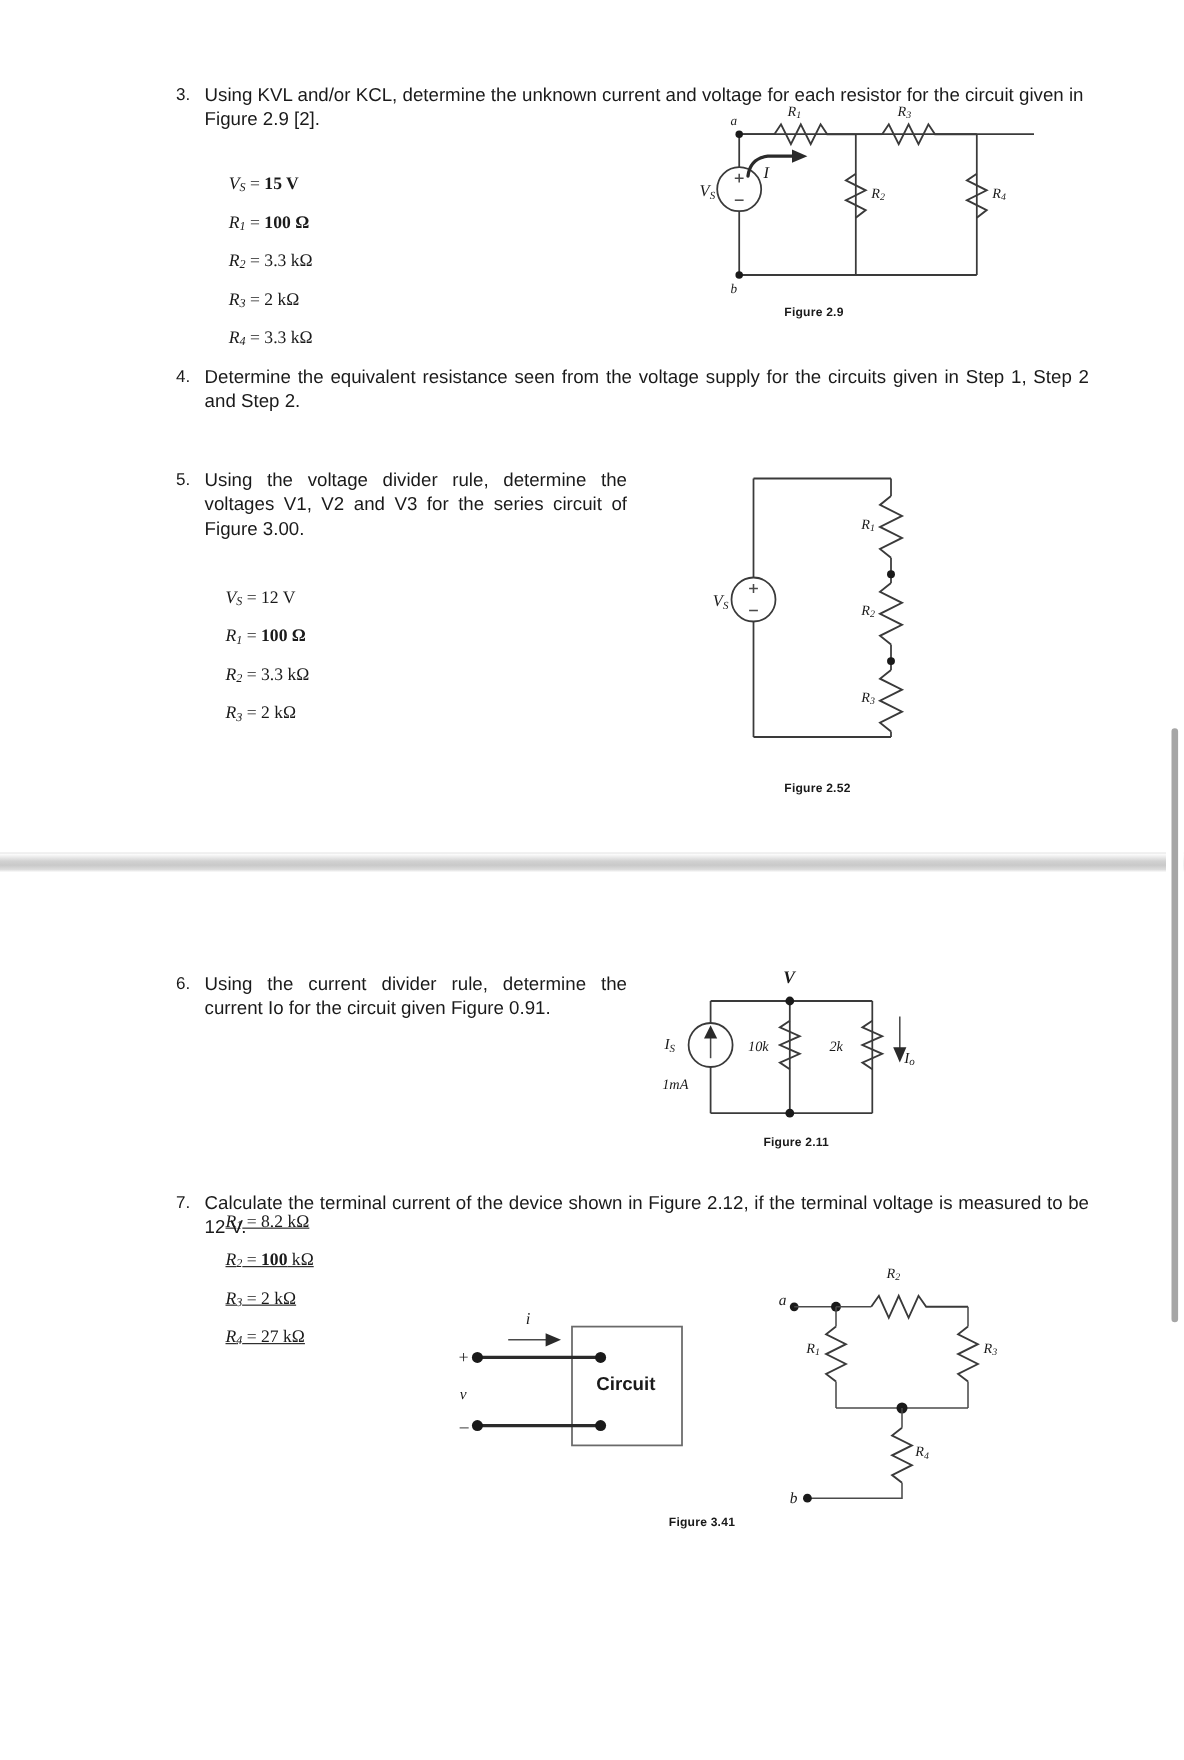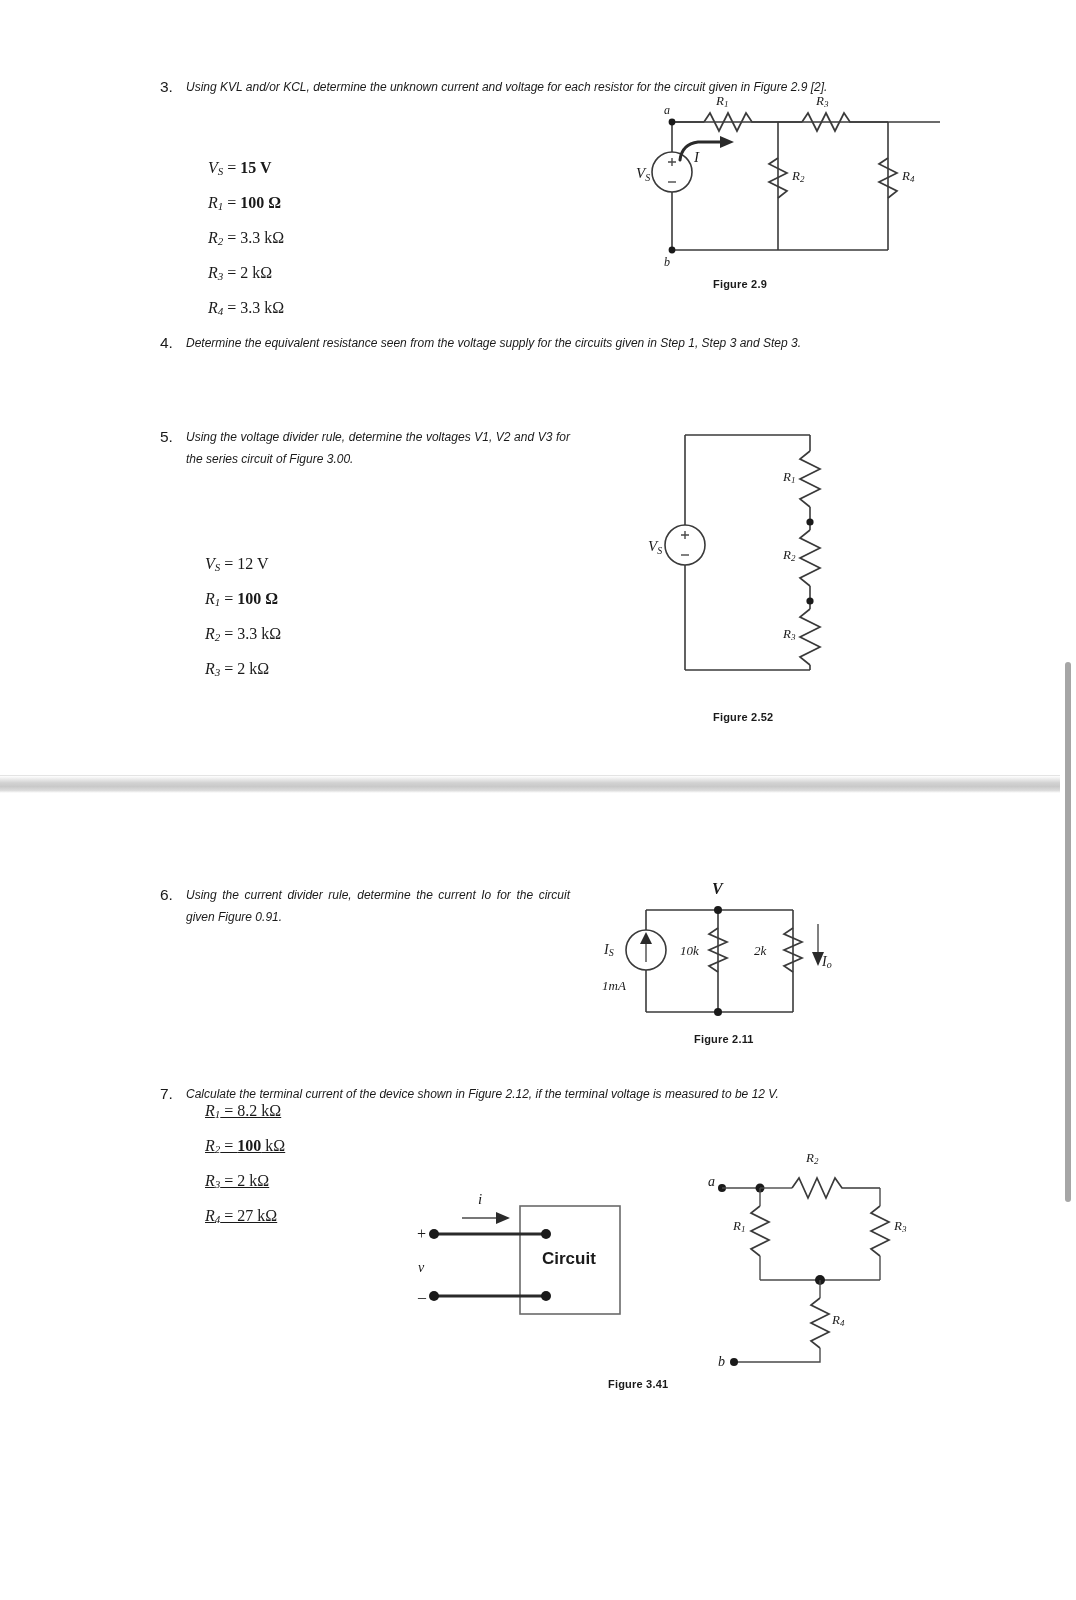--- a/index.html
+++ b/index.html
@@ -28,21 +28,21 @@
     position:absolute;right:5px;width:6px;border-radius:3px;
     background:#a6a6a6;
   }
 
   
   .item{position:absolute;display:flex;}
   .item-num{
     width:26px;flex:0 0 26px;text-align:left;
     font-size:15.5px;line-height:22px;
   }
-  .item-body{font-size:12px;line-height:22px;font-style:italic;}
+  .item-body{font-size:17px;line-height:22px;}
   .just{text-align:justify;}
 
   .values{position:absolute;font-size:16px;line-height:32px;font-family:"Liberation Serif", serif;}
   .values .row{white-space:nowrap;}
   .vsym{font-style:italic;}
   .sub{font-size:11px;vertical-align:-2px;font-style:italic;}
   .bold-val{font-weight:bold;}
 
   .caption{
     position:absolute;font-size:11px;font-weight:bold;letter-spacing:.2px;
@@ -114,29 +114,29 @@
 
       <path class="thickwire" d="M30 60 Q32 44 48 42 L72 42" stroke-width="2.6"></path>
       <path d="M70 36 L84 42 L70 48 Z" fill="#2a2a2a"></path>
       <text class="lbl" x="44" y="62" font-size="15">I</text>
     </svg>
   </div>
   <div class="caption" style="left:713px;top:278px;">Figure 2.9</div>
 
   <div class="item" style="left:160px;top:332px;width:830px;">
     <div class="item-num">4.</div>
-    <div class="item-body just" style="width:805px;">Determine the equivalent resistance seen from the voltage supply for the circuits given in Step 1, Step 3 and Step 3.</div>
+    <div class="item-body just" style="width:805px;">Determine the equivalent resistance seen from the voltage supply for the circuits given in Step 1, Step 2 and Step 2.</div>
   </div>
 
   <div class="item" style="left:160px;top:426px;width:410px;">
     <div class="item-num">5.</div>
     <div class="item-body just" style="width:385px;">Using the voltage divider rule, determine the voltages V1, V2 and V3 for the series circuit of Figure 3.00.</div>
   </div>
 
-  <div class="values" style="left:205px;top:548px;">
+  <div class="values" style="left:205px;top:528px;">
     <div class="row"><span class="vsym">V</span><span class="sub">S</span> = 12 V</div>
     <div class="row"><span class="vsym">R</span><span class="sub">1</span> = <span class="bold-val">100 Ω</span></div>
     <div class="row"><span class="vsym">R</span><span class="sub">2</span> = 3.3 kΩ</div>
     <div class="row"><span class="vsym">R</span><span class="sub">3</span> = 2 kΩ</div>
   </div>
 
   <div class="figure" style="left:650px;top:425px;">
     <svg width="230" height="255" viewBox="0 0 230 255">
       <path class="wire" d="M35 10 L160 10"></path>
       <path class="wire" d="M35 10 L35 100"></path>

